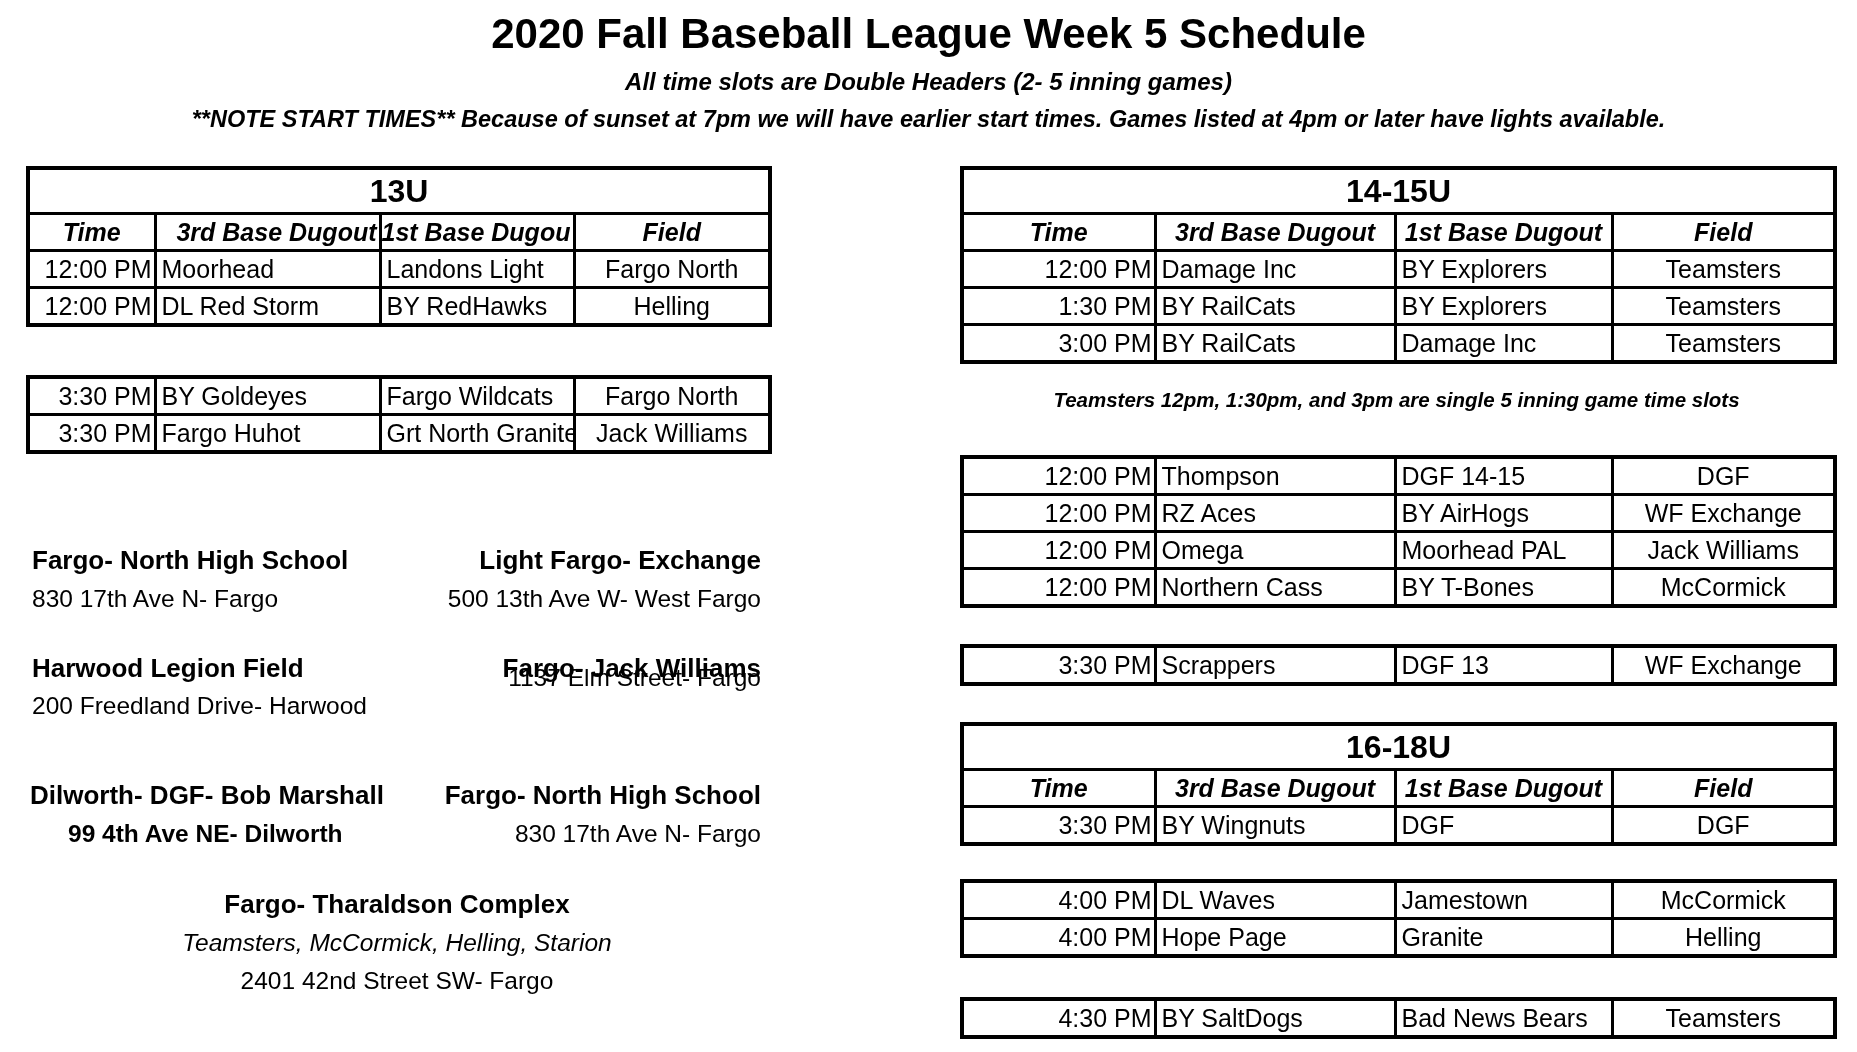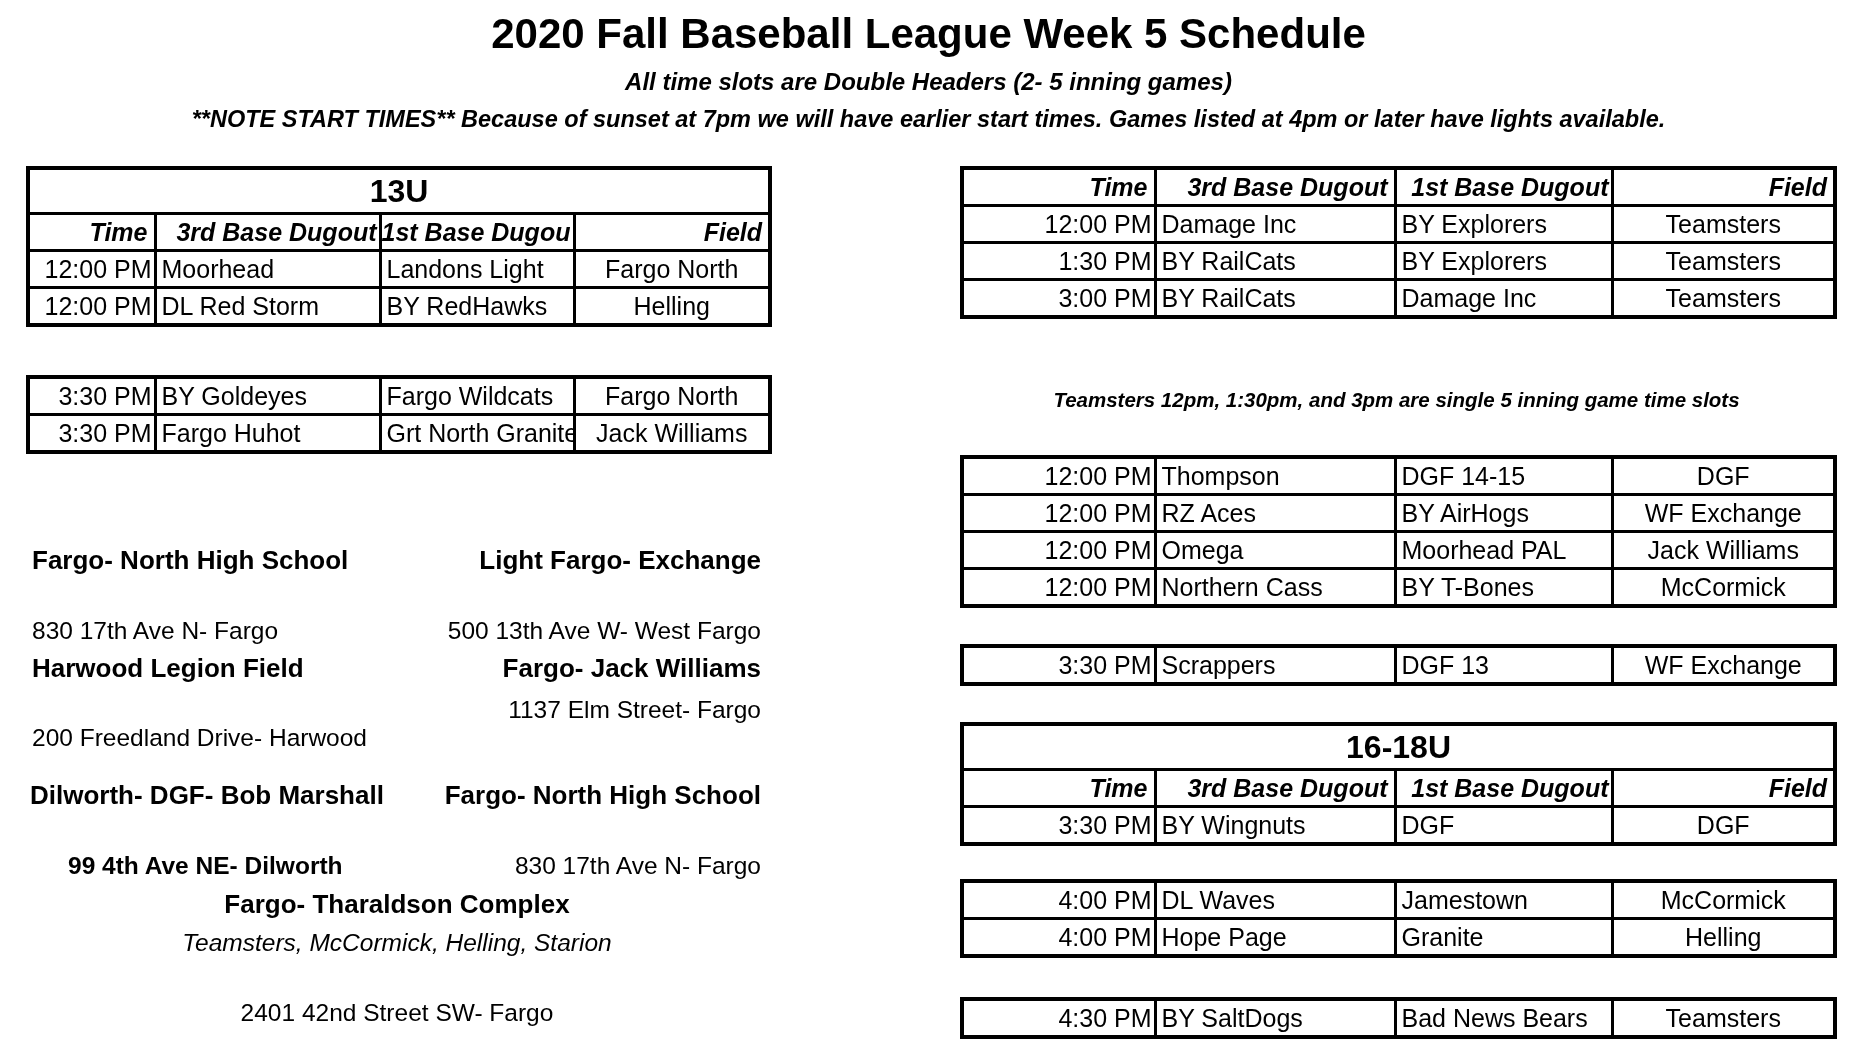--- a/index.html
+++ b/index.html
@@ -7,29 +7,29 @@
          font-family:"Liberation Sans", sans-serif; color:#000; }
   .abs { position:absolute; }
   .title { left:0; width:1857px; top:10px; text-align:center; font-weight:bold; font-size:42px; }
   .sub1 { left:0; width:1857px; top:68px; text-align:center; font-weight:bold; font-style:italic; font-size:24px; }
   .sub2 { left:0; width:1857px; top:106px; text-align:center; font-weight:bold; font-style:italic; font-size:23.5px; }
 
   table.sched { position:absolute; border-collapse:collapse; table-layout:fixed; border:4px solid #000; }
   table.sched td, table.sched th { border:3px solid #000; padding:0 6px; height:34px; font-size:25px;
      white-space:nowrap; overflow:hidden; text-overflow:clip; }
   table.sched th.group { font-size:32px; font-weight:bold; text-align:center; height:42px; font-style:normal; }
-  table.sched th.colh { font-style:italic; font-weight:bold; text-align:right; font-size:25px; }
+  table.sched th.colh { font-style:italic; font-weight:bold; text-align:center; font-size:25px; }
   td.time { text-align:right; padding-right:2px !important; }
   td.team { text-align:left; padding-left:5px !important; }
   td.field { text-align:center; }
 
   .note { font-weight:bold; font-style:italic; font-size:20.5px; text-align:center; }
 
   .loc-name { font-weight:bold; font-size:26px; }
-  .loc-addr { font-size:24.5px;margin-top:32px; }
+  .loc-addr { font-size:24.5px; }
   .loc-it { font-style:italic; font-size:24.5px; }
 </style>
 </head>
 <body>
 
 <div class="abs title">2020 Fall Baseball League Week 5 Schedule</div>
 <div class="abs sub1">All time slots are Double Headers (2- 5 inning games)</div>
 <div class="abs sub2">**NOTE START TIMES** Because of sunset at 7pm we will have earlier start times. Games listed at 4pm or later have lights available.</div>
 
 <table class="sched" style="left:26px; top:166px; width:742px;">
@@ -107,20 +107,23 @@
 <div class="abs loc-addr" style="left:26px; width:742px; top:967px; text-align:center;">2401 42nd Street SW- Fargo</div>
 
 <table class="sched" style="left:960px; top:166px; width:873px;">
   <colgroup>
       <col style="width:193px">
       <col style="width:240px">
       <col style="width:217px">
       <col style="width:223px">
     </colgroup>
   <tbody>
+      <tr>
+        <th class="group" colspan="4">14-15U</th>
+      </tr>
   <tr>
     <th class="colh">Time</th>
     <th class="colh">3rd Base Dugout</th>
     <th class="colh" style="padding:0 2px">1st Base Dugout</th>
     <th class="colh">Field</th>
   </tr>
   <tr>
     <td class="time">12:00 PM</td>
     <td class="team">Damage Inc</td>
     <td class="team">BY Explorers</td>

